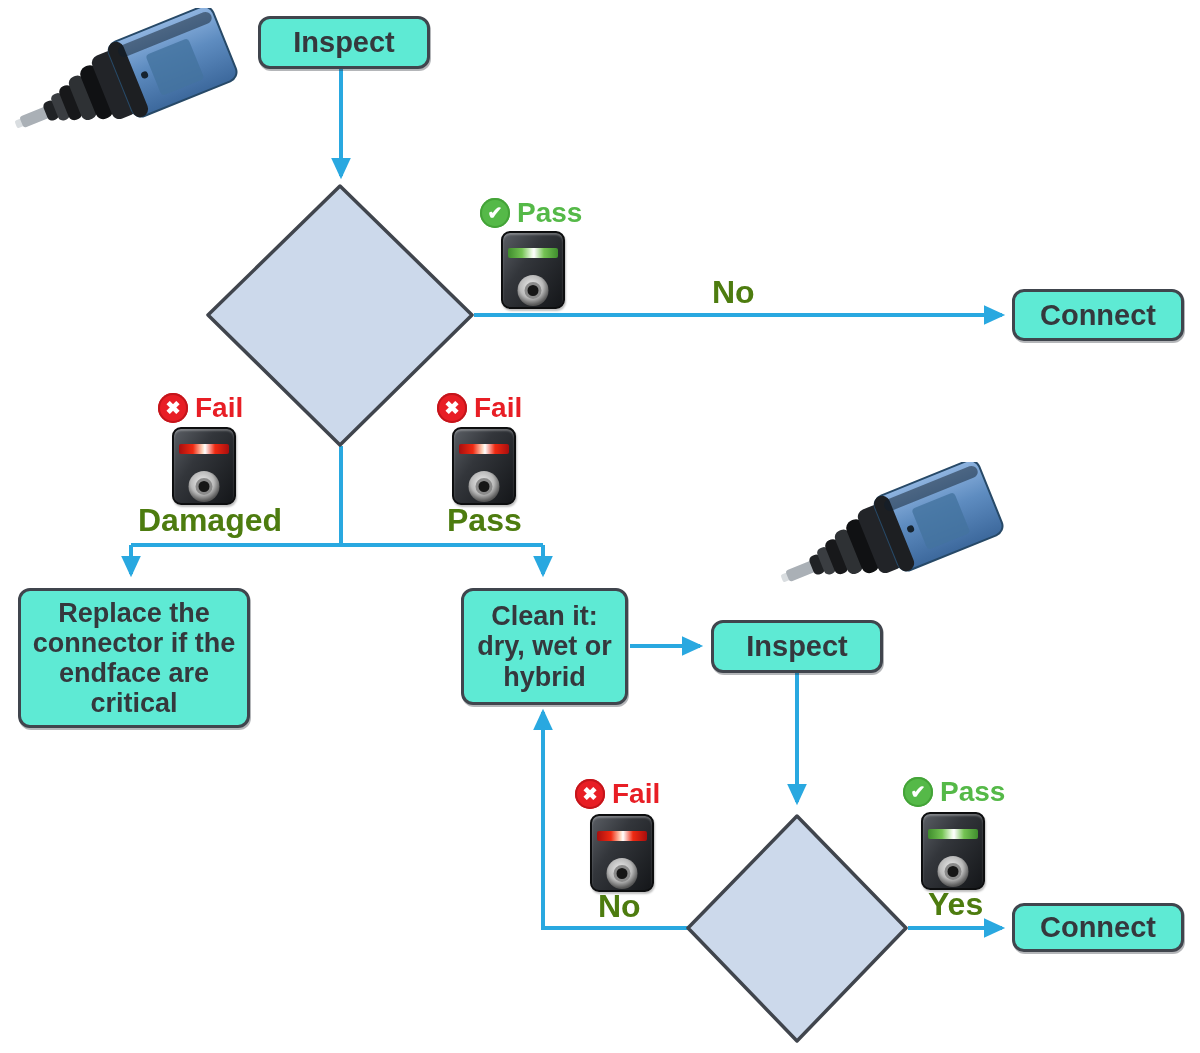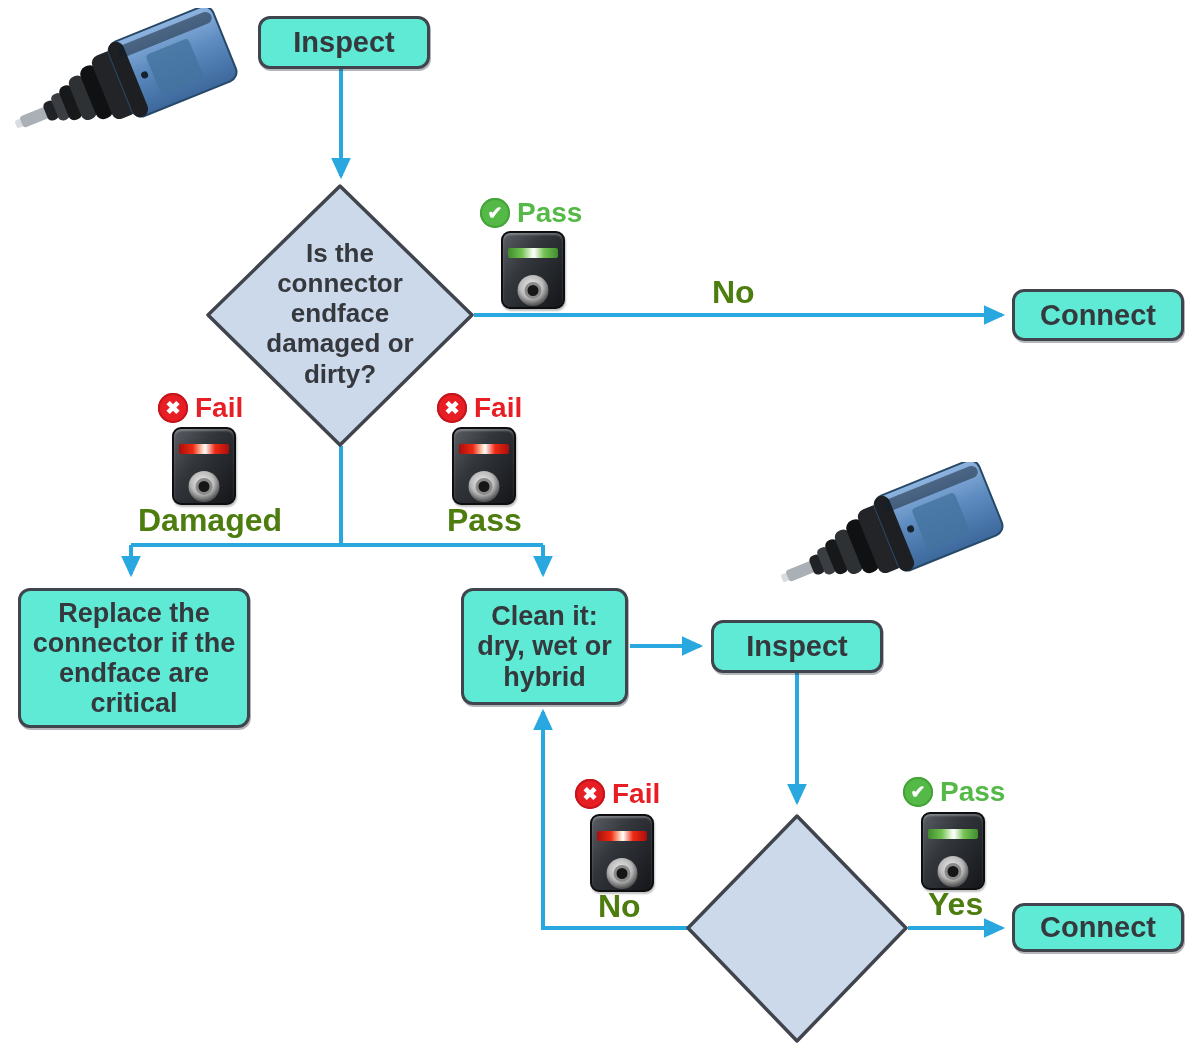--- a/index.html
+++ b/index.html
@@ -151,21 +151,20 @@
   </div>
 
   <div class="node" style="left:711px;top:620px;width:172px;height:53px;font-size:29px">
     <span class="nlabel">Inspect</span>
   </div>
 
   <div class="node" style="left:1012px;top:903px;width:172px;height:49px;font-size:29px">
     <span class="nlabel">Connect</span>
   </div>
 
-  <div class="dtext" style="left:252px;top:238px;width:176px;font-size:26px">Is the connector endface damaged or dirty?</div>
 
   <div class="edge-label" style="left:712px;top:274px">No</div>
   <div class="edge-label" style="left:138px;top:502px">Damaged</div>
   <div class="edge-label" style="left:447px;top:502px">Pass</div>
   <div class="edge-label" style="left:598px;top:888px">No</div>
   <div class="edge-label" style="left:928px;top:886px">Yes</div>
 
   <div class="badge pass" style="left:480px;top:197px">
     <span class="bicon">✔</span>
     <span class="btext">Pass</span>

